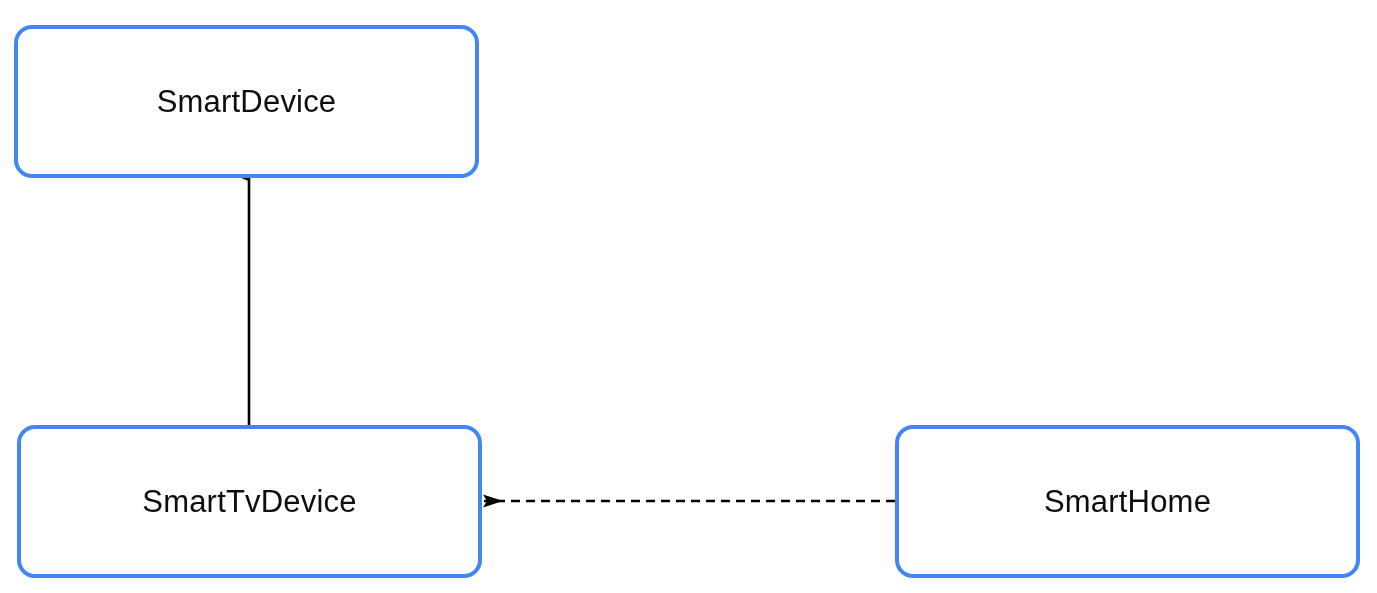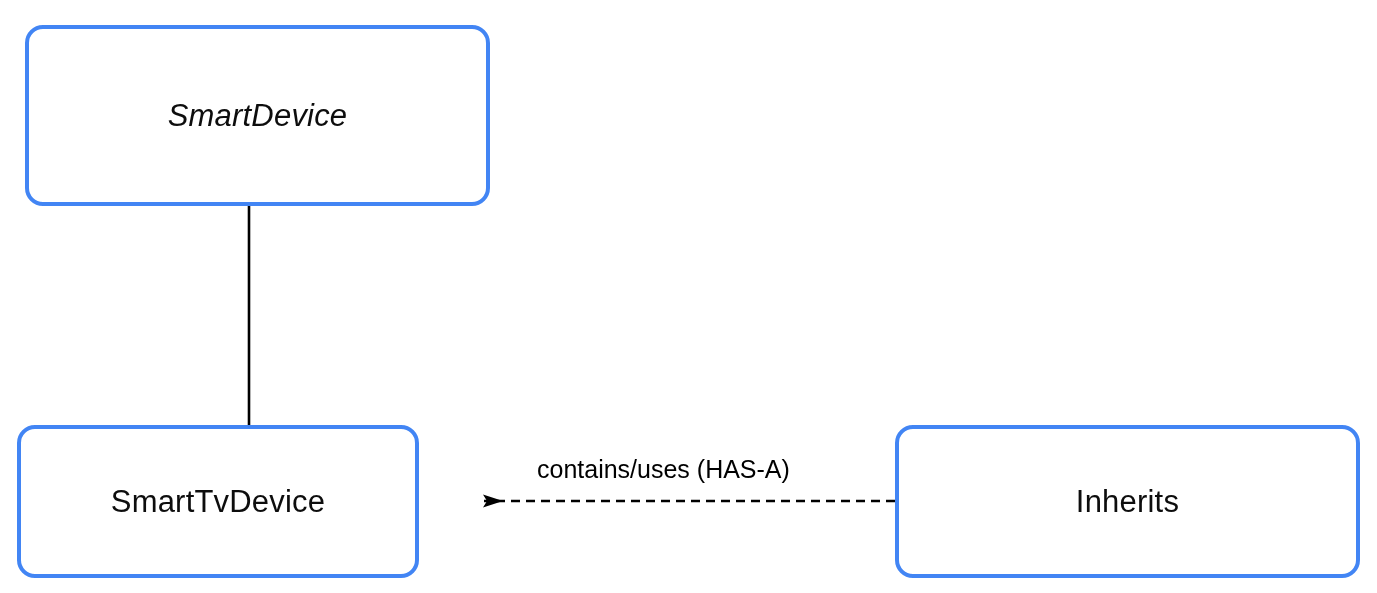--- a/index.html
+++ b/index.html
@@ -32,30 +32,29 @@
   .node-label {
     font-family: "Liberation Sans", sans-serif;
     font-size: 31px;
     font-weight: 400;
     color: #0d0d0d;
     letter-spacing: 0.2px;
     line-height: 1;
     white-space: nowrap;
   }
   #node-smartdevice {
-    left: 25px;
+    left: 14px;
     top: 25px;
     width: 465px;
-    height: 181px;
-    font-style: italic;
+    height: 153px;
   }
   #node-smarttvdevice {
     left: 17px;
     top: 425px;
-    width: 402px;
+    width: 465px;
     height: 153px;
   }
   #node-smarthome {
     left: 895px;
     top: 425px;
     width: 465px;
     height: 153px;
   }
   .edge-layer {
     position: absolute;
@@ -105,19 +104,18 @@
 
   <div class="node" id="node-smartdevice" style="border-color:#4285F4;">
     <span class="node-label">SmartDevice</span>
   </div>
 
   <div class="node" id="node-smarttvdevice" style="border-color:#4285F4;">
     <span class="node-label">SmartTvDevice</span>
   </div>
 
   <div class="node" id="node-smarthome" style="border-color:#4285F4;">
-    <span class="node-label">Inherits</span>
+    <span class="node-label">SmartHome</span>
   </div>
 
 
-  <div class="edge-label" id="label-contains">contains/uses (HAS-A)</div>
 
 </div>
 
 </body></html>

